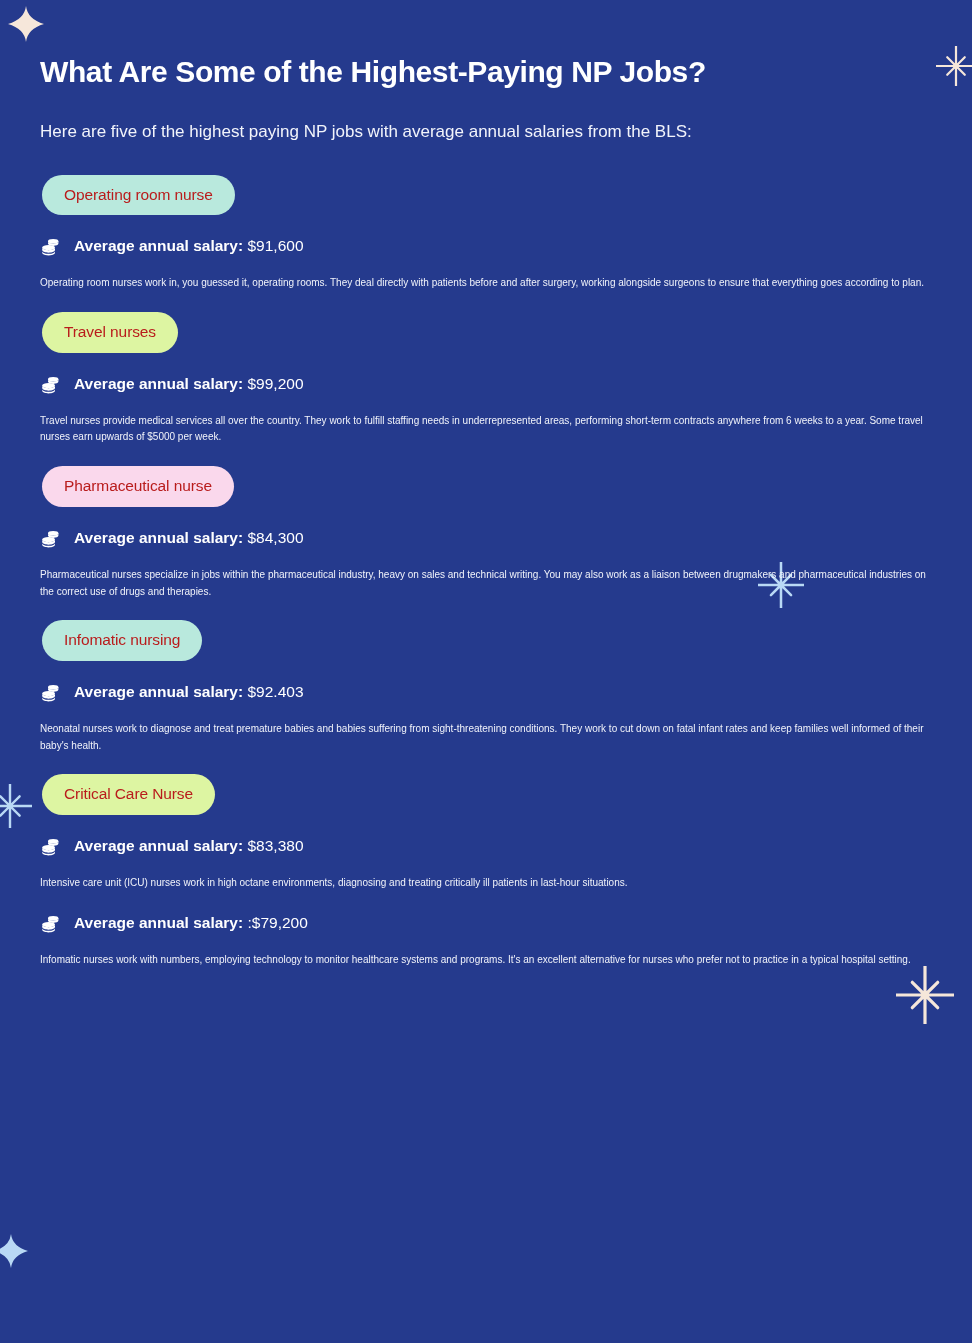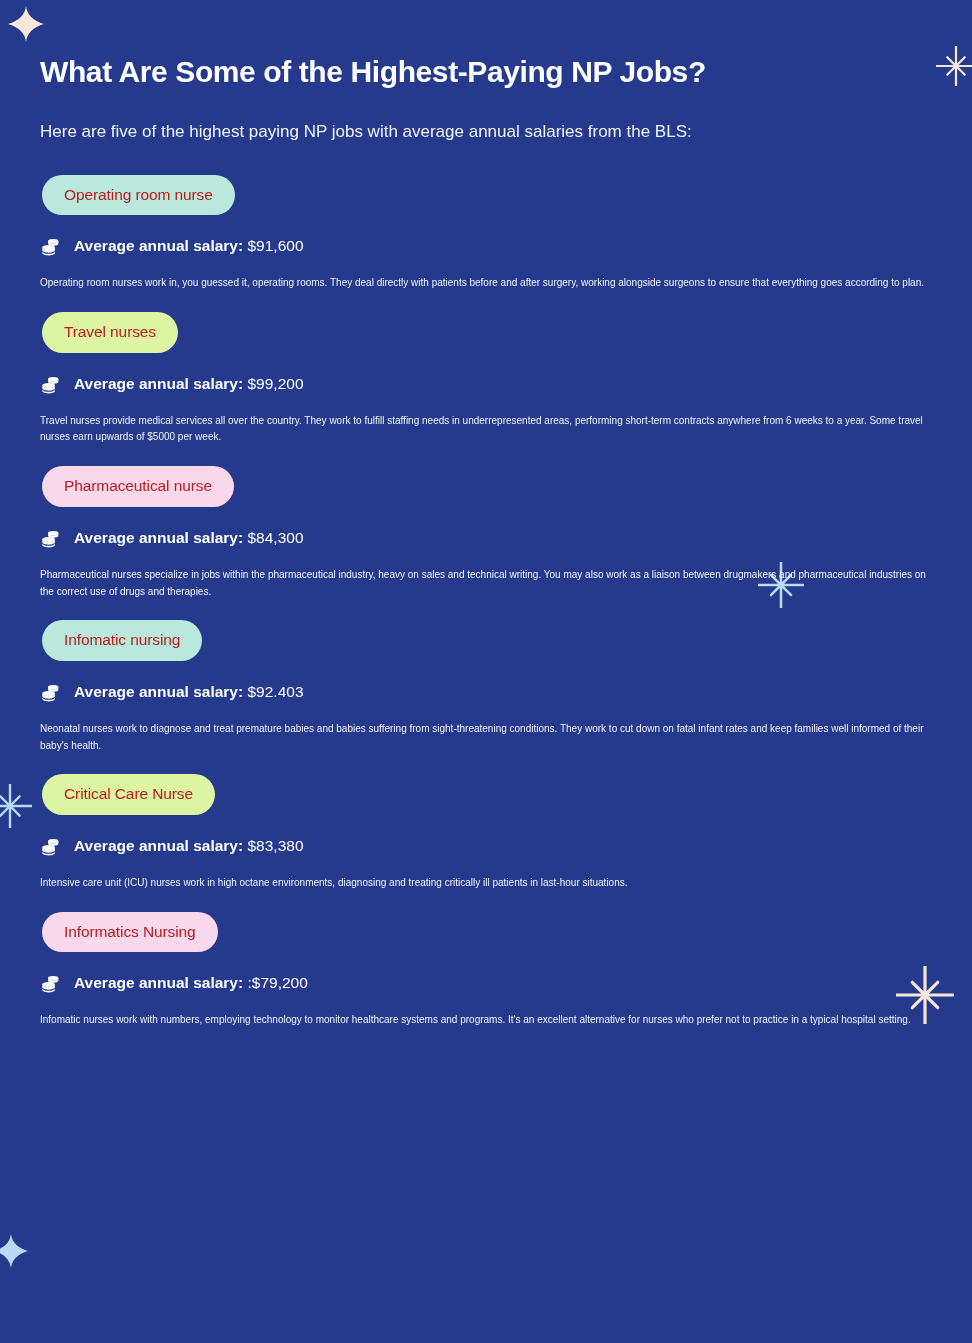--- a/index.html
+++ b/index.html
@@ -224,21 +224,21 @@
             <svg width="22" height="22" viewBox="0 0 22 22">
               <ellipse cx="13.2" cy="5.2" rx="5.2" ry="2.3" fill="#ffffff"></ellipse>
               <path d="M8 5.2 v2.4 c0 1.3 2.33 2.3 5.2 2.3 s5.2-1 5.2-2.3 V5.2 c0 1.27-2.33 2.3-5.2 2.3 S8 6.47 8 5.2 Z" fill="#ffffff"></path>
               <ellipse cx="8.6" cy="11.6" rx="6.4" ry="2.6" fill="#ffffff"></ellipse>
               <path d="M2.2 11.6 v2.5 c0 1.44 2.87 2.6 6.4 2.6 s6.4-1.16 6.4-2.6 v-2.5 c0 1.44-2.87 2.6-6.4 2.6 s-6.4-1.16-6.4-2.6 Z" fill="#ffffff"></path>
               <path d="M2.2 15.2 v1.6 c0 1.44 2.87 2.6 6.4 2.6 s6.4-1.16 6.4-2.6 v-1.6 c0 1.44-2.87 2.6-6.4 2.6 s-6.4-1.16-6.4-2.6 Z" fill="#ffffff"></path>
             </svg>
           </span>
           <div class="salary-text"><span class="salary-label">Average annual salary:</span> <span class="salary-value">$83,380</span></div>
         </div><p class="desc">Intensive care unit (ICU) nurses work in high octane environments, diagnosing and treating critically ill patients in last-hour situations.</p></div>
-      <div class="job"><div class="pill pink">Informatics Nursing</div><div class="salary-row">
+      <div class="job"><div class="salary-row">
           <span class="coin-icon">
             <svg width="22" height="22" viewBox="0 0 22 22">
               <ellipse cx="13.2" cy="5.2" rx="5.2" ry="2.3" fill="#ffffff"></ellipse>
               <path d="M8 5.2 v2.4 c0 1.3 2.33 2.3 5.2 2.3 s5.2-1 5.2-2.3 V5.2 c0 1.27-2.33 2.3-5.2 2.3 S8 6.47 8 5.2 Z" fill="#ffffff"></path>
               <ellipse cx="8.6" cy="11.6" rx="6.4" ry="2.6" fill="#ffffff"></ellipse>
               <path d="M2.2 11.6 v2.5 c0 1.44 2.87 2.6 6.4 2.6 s6.4-1.16 6.4-2.6 v-2.5 c0 1.44-2.87 2.6-6.4 2.6 s-6.4-1.16-6.4-2.6 Z" fill="#ffffff"></path>
               <path d="M2.2 15.2 v1.6 c0 1.44 2.87 2.6 6.4 2.6 s6.4-1.16 6.4-2.6 v-1.6 c0 1.44-2.87 2.6-6.4 2.6 s-6.4-1.16-6.4-2.6 Z" fill="#ffffff"></path>
             </svg>
           </span>
           <div class="salary-text"><span class="salary-label">Average annual salary:</span> <span class="salary-value">:$79,200</span></div>

